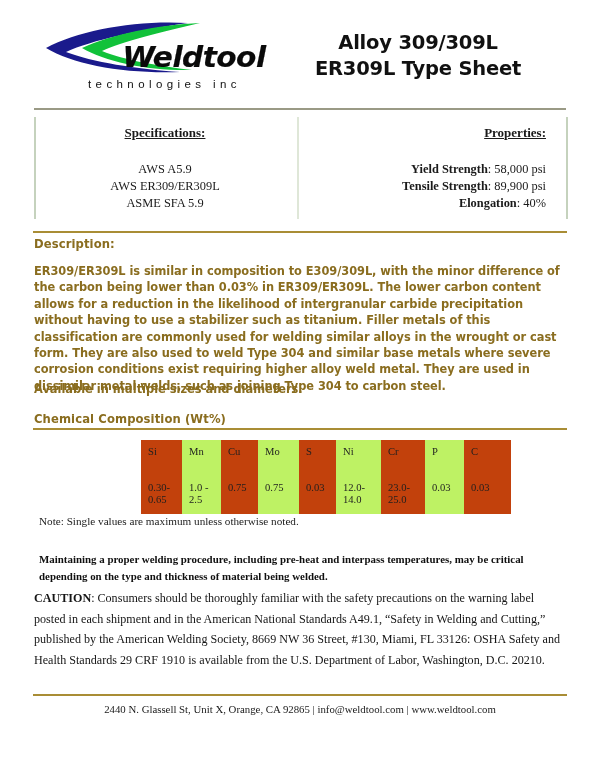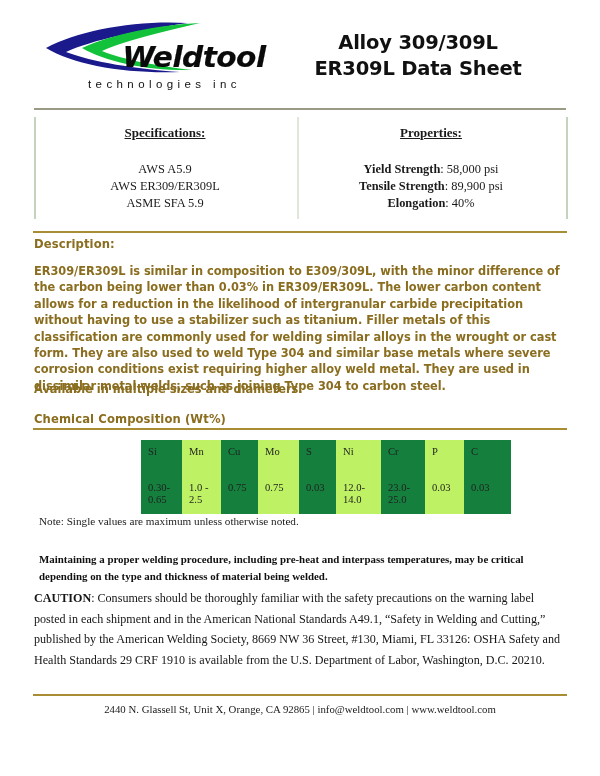--- a/index.html
+++ b/index.html
@@ -120,21 +120,21 @@
   .spec-col {
     position: absolute;
     top: 124px;
     text-align: center;
     font-family: "Liberation Serif", serif;
     font-size: 12.4px;
     line-height: 17px;
     color: #1a1a1a;
   }
   #spec-col-left  { left: 36px;  width: 258px; }
-  #spec-col-right { left: 300px; width: 262px; }
+  #spec-col-right { left: 284px; width: 262px; text-align: right; }
 
   .spec-head {
     font-weight: bold;
     text-decoration: underline;
     margin-bottom: 20px;
     font-size: 13px;
   }
   .spec-line { display: block; }
   .prop-label { font-weight: bold; }
 
@@ -182,21 +182,21 @@
     color: #1f1f1f;
   }
   .chem-table td {
     padding: 6px 0 6px 7px;
     vertical-align: top;
     border: 0;
     line-height: 12.2px;
   }
   .chem-table tr.head td { height: 24px; }
   .chem-table tr.vals td { height: 26px; }
-  .col-a { background: #15803d; }
+  .col-a { background: #c2410c; }
   .col-b { background: #bef264; }
   .w-si  { width: 34px; }
   .w-mn  { width: 32px; }
   .w-cu  { width: 30px; }
   .w-mo  { width: 34px; }
   .w-s   { width: 30px; }
   .w-ni  { width: 38px; margin-left: 40px; }
   .w-cr  { width: 37px; }
   .w-p   { width: 32px; }
   .w-c   { width: 40px; }
@@ -264,21 +264,21 @@
       <svg class="logo-swoosh" viewBox="0 0 200 52">
         <path d="M6 26 C 40 8, 95 -2, 148 1 C 100 8, 52 18, 26 30 C 52 40, 96 47, 140 50 C 86 52, 34 43, 6 26 Z" fill="#1a1a8c"></path>
         <path d="M42 26 C 72 12, 118 3, 160 1 C 120 10, 82 20, 62 29 C 84 38, 118 44, 152 48 C 108 49, 66 40, 42 26 Z" fill="#11c23a"></path>
       </svg>
       <div class="logo-word">Weldtool</div>
       <div class="logo-tagline">technologies inc</div>
     </div>
 
     <div class="header-title">
       <span class="line1">Alloy 309/309L</span>
-      <span class="line2">ER309L Data Sheet</span>
+      <span class="line2">ER309L Type Sheet</span>
     </div>
   </div>
 
   <div class="rule-gray" style="top:108px;"></div>
 
   <div class="specbar" id="specbar-left"></div>
   <div class="specbar" id="specbar-mid"></div>
   <div class="specbar" id="specbar-right"></div>
 
   <div class="spec-col" id="spec-col-left">

